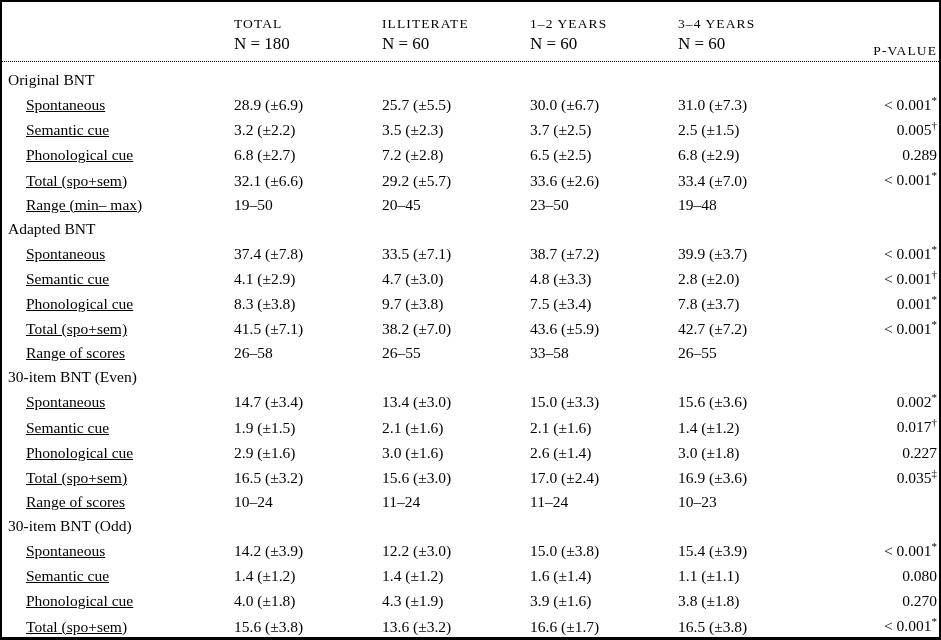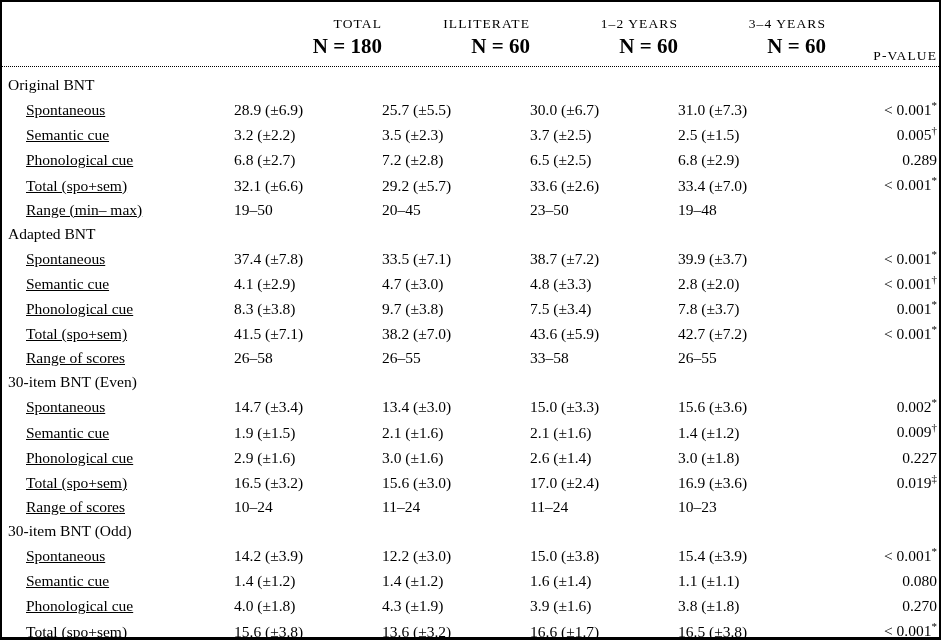--- a/index.html
+++ b/index.html
@@ -27,37 +27,36 @@
     border-collapse: collapse;
     table-layout: fixed;
     font-size: 15.5px;
   }
   table.stats col.c-label { width: 232px; }
   table.stats col.c-data  { width: 148px; }
   table.stats col.c-p     { width: 117px; }
 
   thead th {
     font-weight: normal;
-    text-align: right;
+    text-align: left;
     vertical-align: bottom;
     padding: 0;
   }
   .hdr-top {
     font-variant: small-caps;
     font-size: 13.5px;
     letter-spacing: 1.1px;
     padding-top: 14px;
     padding-bottom: 2px;
     white-space: nowrap;
   }
   .hdr-sub {
-    font-size: 21px;
+    font-size: 17px;
     padding-bottom: 7px;
     white-space: nowrap;
-    font-weight: bold;
   }
   .rule-row td {
     padding: 0;
     height: 0;
   }
   .rule-dotted {
     border-top: 1px dotted #000;
     height: 0;
     font-size: 0;
     line-height: 0;
@@ -239,37 +238,37 @@
           <td>15.0 (±3.3)</td>
           <td>15.6 (±3.6)</td>
           <td class="pval"><span>0.002</span><span class="sup">*</span></td>
         </tr>
         <tr>
           <td class="label indent">Semantic cue</td>
           <td>1.9 (±1.5)</td>
           <td>2.1 (±1.6)</td>
           <td>2.1 (±1.6)</td>
           <td>1.4 (±1.2)</td>
-          <td class="pval"><span>0.009</span><span class="sup">†</span></td>
+          <td class="pval"><span>0.017</span><span class="sup">†</span></td>
         </tr>
         <tr>
           <td class="label indent">Phonological cue</td>
           <td>2.9 (±1.6)</td>
           <td>3.0 (±1.6)</td>
           <td>2.6 (±1.4)</td>
           <td>3.0 (±1.8)</td>
           <td class="pval"><span>0.227</span><span class="sup"></span></td>
         </tr>
         <tr>
           <td class="label indent">Total (spo+sem)</td>
           <td>16.5 (±3.2)</td>
           <td>15.6 (±3.0)</td>
           <td>17.0 (±2.4)</td>
           <td>16.9 (±3.6)</td>
-          <td class="pval"><span>0.019</span><span class="sup">‡</span></td>
+          <td class="pval"><span>0.035</span><span class="sup">‡</span></td>
         </tr>
         <tr>
           <td class="label indent">Range of scores</td>
           <td>10–24</td>
           <td>11–24</td>
           <td>11–24</td>
           <td>10–23</td>
           <td class="pval"><span></span><span class="sup"></span></td>
         </tr>
         <tr>

